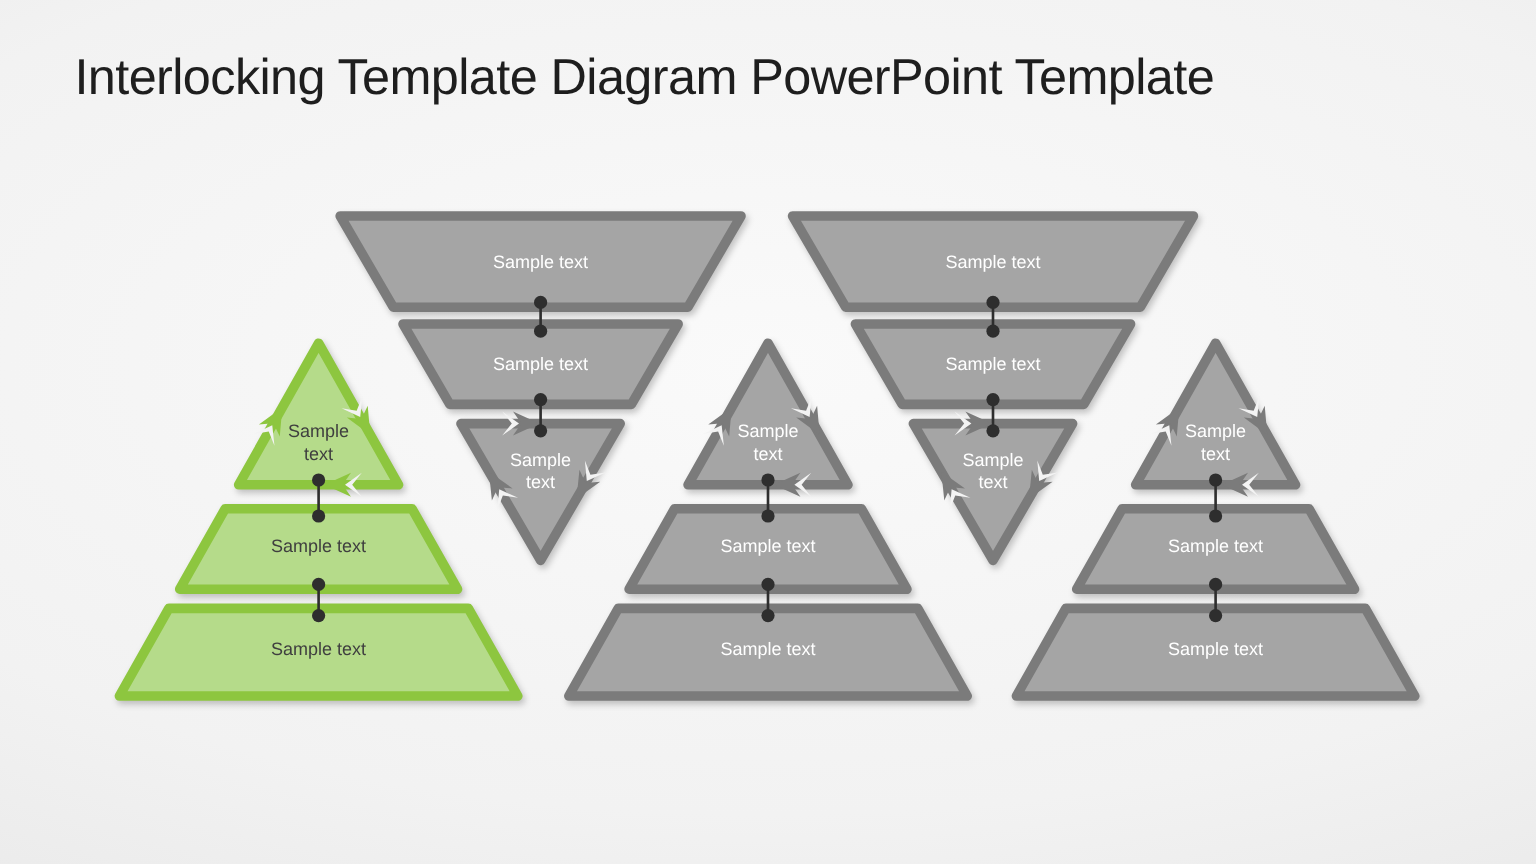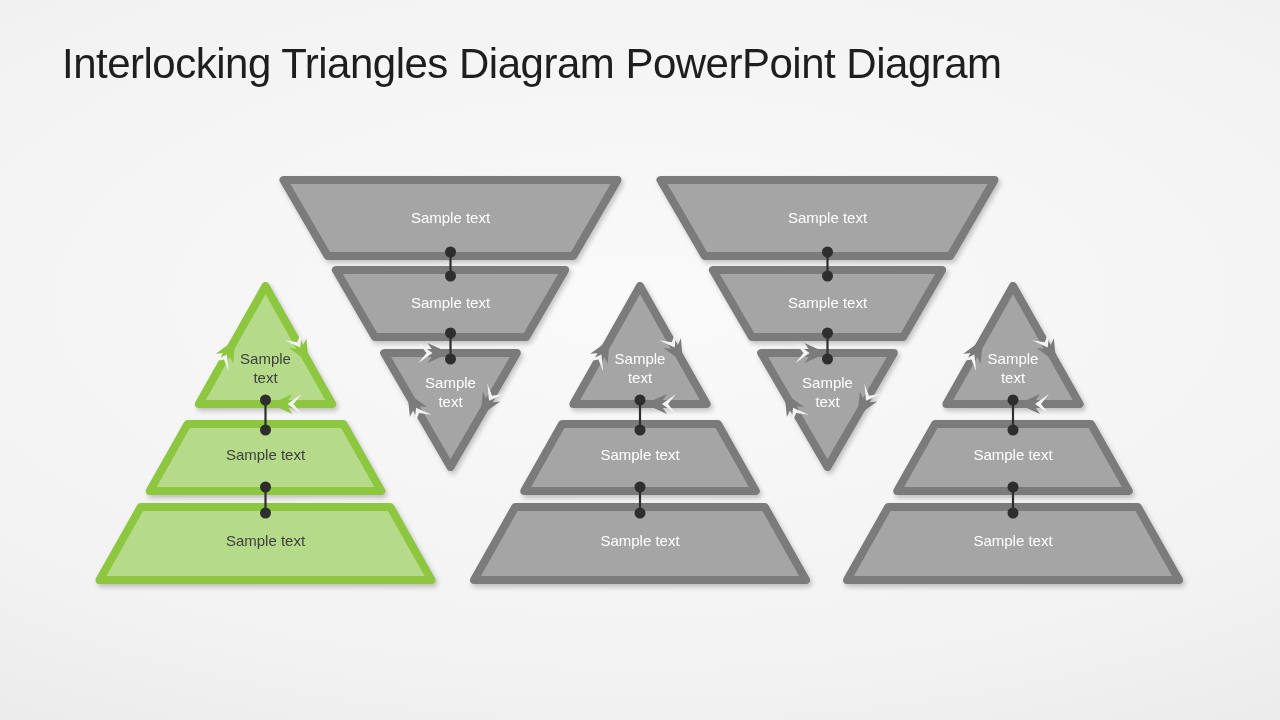--- a/index.html
+++ b/index.html
@@ -21,21 +21,21 @@
   text.tier-label{
     font-family:"Liberation Sans",sans-serif;
     font-size:15px;
     pointer-events:none;
   }
 </style>
 </head>
 <body>
 
 <div class="slide">
-  <h1 class="title">Interlocking Triangles Diagram PowerPoint Diagram</h1>
+  <h1 class="title">Interlocking Template Diagram PowerPoint Template</h1>
   <svg class="diagram" id="diagram" width="1280" height="720" viewBox="0 0 1280 720">
       <g>
         <path d="M 265.5 286 L 332.125850340136 404 L 198.87414965986395 404 Z" class="tier" fill="#B5DB8A" stroke="#8DC63F" stroke-width="8" stroke-linejoin="round"></path>
         <text x="265.5" text-anchor="middle" fill="#3F3F3F" class="tier-label"><tspan x="265.5" y="364">Sample</tspan><tspan x="265.5" y="383">text</tspan></text>
         <path d="M 187.5816326530612 424 L 343.4183673469388 424 L 381.2482993197279 491 L 149.7517006802721 491 Z" class="tier" fill="#B5DB8A" stroke="#8DC63F" stroke-width="8" stroke-linejoin="round"></path>
         <text x="265.5" text-anchor="middle" fill="#3F3F3F" class="tier-label" y="460">Sample text</text>
         <path d="M 140.71768707482994 507 L 390.28231292517006 507 L 431.5 580 L 99.5 580 Z" class="tier" fill="#B5DB8A" stroke="#8DC63F" stroke-width="8" stroke-linejoin="round"></path>
         <text x="265.5" text-anchor="middle" fill="#3F3F3F" class="tier-label" y="546">Sample text</text>
         <g>
           <line x1="265.5" y1="400" x2="265.5" y2="430" stroke="#2E2E2E" stroke-width="2.2"></line>

